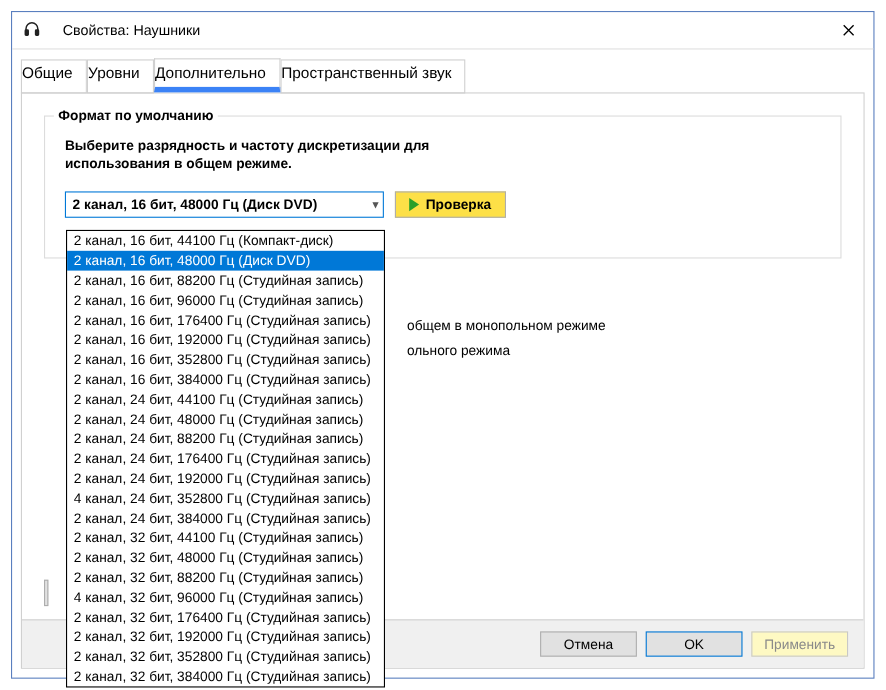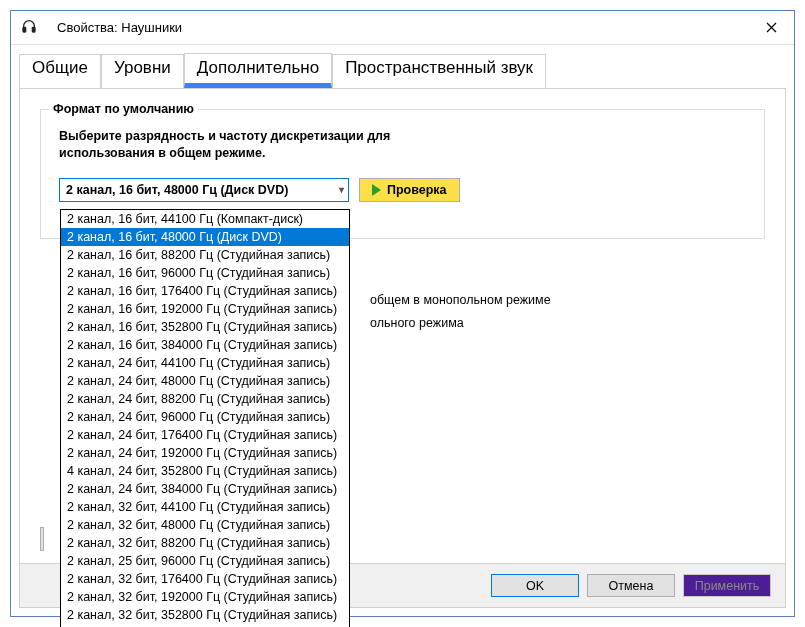--- a/index.html
+++ b/index.html
@@ -32,26 +32,26 @@
   .titlebar .close {
     width:46px; height:100%;
     display:flex; align-items:center; justify-content:center;
     font-size:14px;
   }
   .tabs {
     display:flex;
     padding:8px 8px 0 8px;
   }
   .tab {
-    padding:3px 12px 4px 12px;
+    padding:3px 12px 4px 0;
     border:1px solid #d0d0d0;
     border-bottom:1px solid #d0d0d0;
     background:#fff;
     margin-right:0px;
-    font-size:17px;
+    font-size:14px;
     position:relative;
     top:1px;
   }
   .tab.active {
     border-bottom:5px solid #3b82f6;
     z-index:2;
     background:#fff;
     top:0;
     padding-top:4px;
     padding-bottom:5px;
@@ -122,21 +122,21 @@
     display:flex; align-items:center; justify-content:flex-end;
     padding:0 14px; gap:8px;
   }
   .footer .btn2 {
     width:88px; height:23px;
     border:1px solid #adadad; background:#e1e1e1;
     display:flex; align-items:center; justify-content:center;
     font-size:12.5px;
   }
   .footer .btn2.default { border:1px solid #0078d7; }
-  .footer .btn2.disabled { color:#8a8a8a; background:#4c1d95; border-color:#c8c8c8; }
+  .footer .btn2.disabled { color:#8a8a8a; background:#fef9c3; border-color:#c8c8c8; }
   
   .dropdown {
     position:absolute;
     left:49px; top:198px; 
     width:290px;
     background:#fff;
     border:1px solid #000;
     z-index:100;
     font-size:12.5px;
   }
@@ -196,47 +196,46 @@
     </div>
 
     <div class="exclusive" style="top:200px; left:350px;">
       <div class="line">общем в монопольном режиме</div>
       <div class="line">ольного режима</div>
     </div>
 
     <div class="default-btn" style="bottom:56px; height:24px; width:4px;"></div>
 
     <div class="footer">
+      <div class="btn2">Отмена</div>
       <div class="btn2 default">OK</div>
-      <div class="btn2">Отмена</div>
       <div class="btn2 disabled">Применить</div>
     </div>
 
   </div>
 
   <div class="dropdown" id="dropdown">
       <div class="opt">2 канал, 16 бит, 44100 Гц (Компакт-диск)</div>
       <div class="opt selected">2 канал, 16 бит, 48000 Гц (Диск DVD)</div>
       <div class="opt">2 канал, 16 бит, 88200 Гц (Студийная запись)</div>
       <div class="opt">2 канал, 16 бит, 96000 Гц (Студийная запись)</div>
       <div class="opt">2 канал, 16 бит, 176400 Гц (Студийная запись)</div>
       <div class="opt">2 канал, 16 бит, 192000 Гц (Студийная запись)</div>
       <div class="opt">2 канал, 16 бит, 352800 Гц (Студийная запись)</div>
       <div class="opt">2 канал, 16 бит, 384000 Гц (Студийная запись)</div>
       <div class="opt">2 канал, 24 бит, 44100 Гц (Студийная запись)</div>
       <div class="opt">2 канал, 24 бит, 48000 Гц (Студийная запись)</div>
       <div class="opt">2 канал, 24 бит, 88200 Гц (Студийная запись)</div>
-      <div class="opt">2 канал, 24 бит, 96000 Гц (Студийная запись)</div>
       <div class="opt">2 канал, 24 бит, 176400 Гц (Студийная запись)</div>
       <div class="opt">2 канал, 24 бит, 192000 Гц (Студийная запись)</div>
       <div class="opt">4 канал, 24 бит, 352800 Гц (Студийная запись)</div>
       <div class="opt">2 канал, 24 бит, 384000 Гц (Студийная запись)</div>
       <div class="opt">2 канал, 32 бит, 44100 Гц (Студийная запись)</div>
       <div class="opt">2 канал, 32 бит, 48000 Гц (Студийная запись)</div>
       <div class="opt">2 канал, 32 бит, 88200 Гц (Студийная запись)</div>
-      <div class="opt">2 канал, 25 бит, 96000 Гц (Студийная запись)</div>
+      <div class="opt">4 канал, 32 бит, 96000 Гц (Студийная запись)</div>
       <div class="opt">2 канал, 32 бит, 176400 Гц (Студийная запись)</div>
       <div class="opt">2 канал, 32 бит, 192000 Гц (Студийная запись)</div>
       <div class="opt">2 канал, 32 бит, 352800 Гц (Студийная запись)</div>
       <div class="opt">2 канал, 32 бит, 384000 Гц (Студийная запись)</div>
     </div>
 
 </div>
 
 </body></html>

